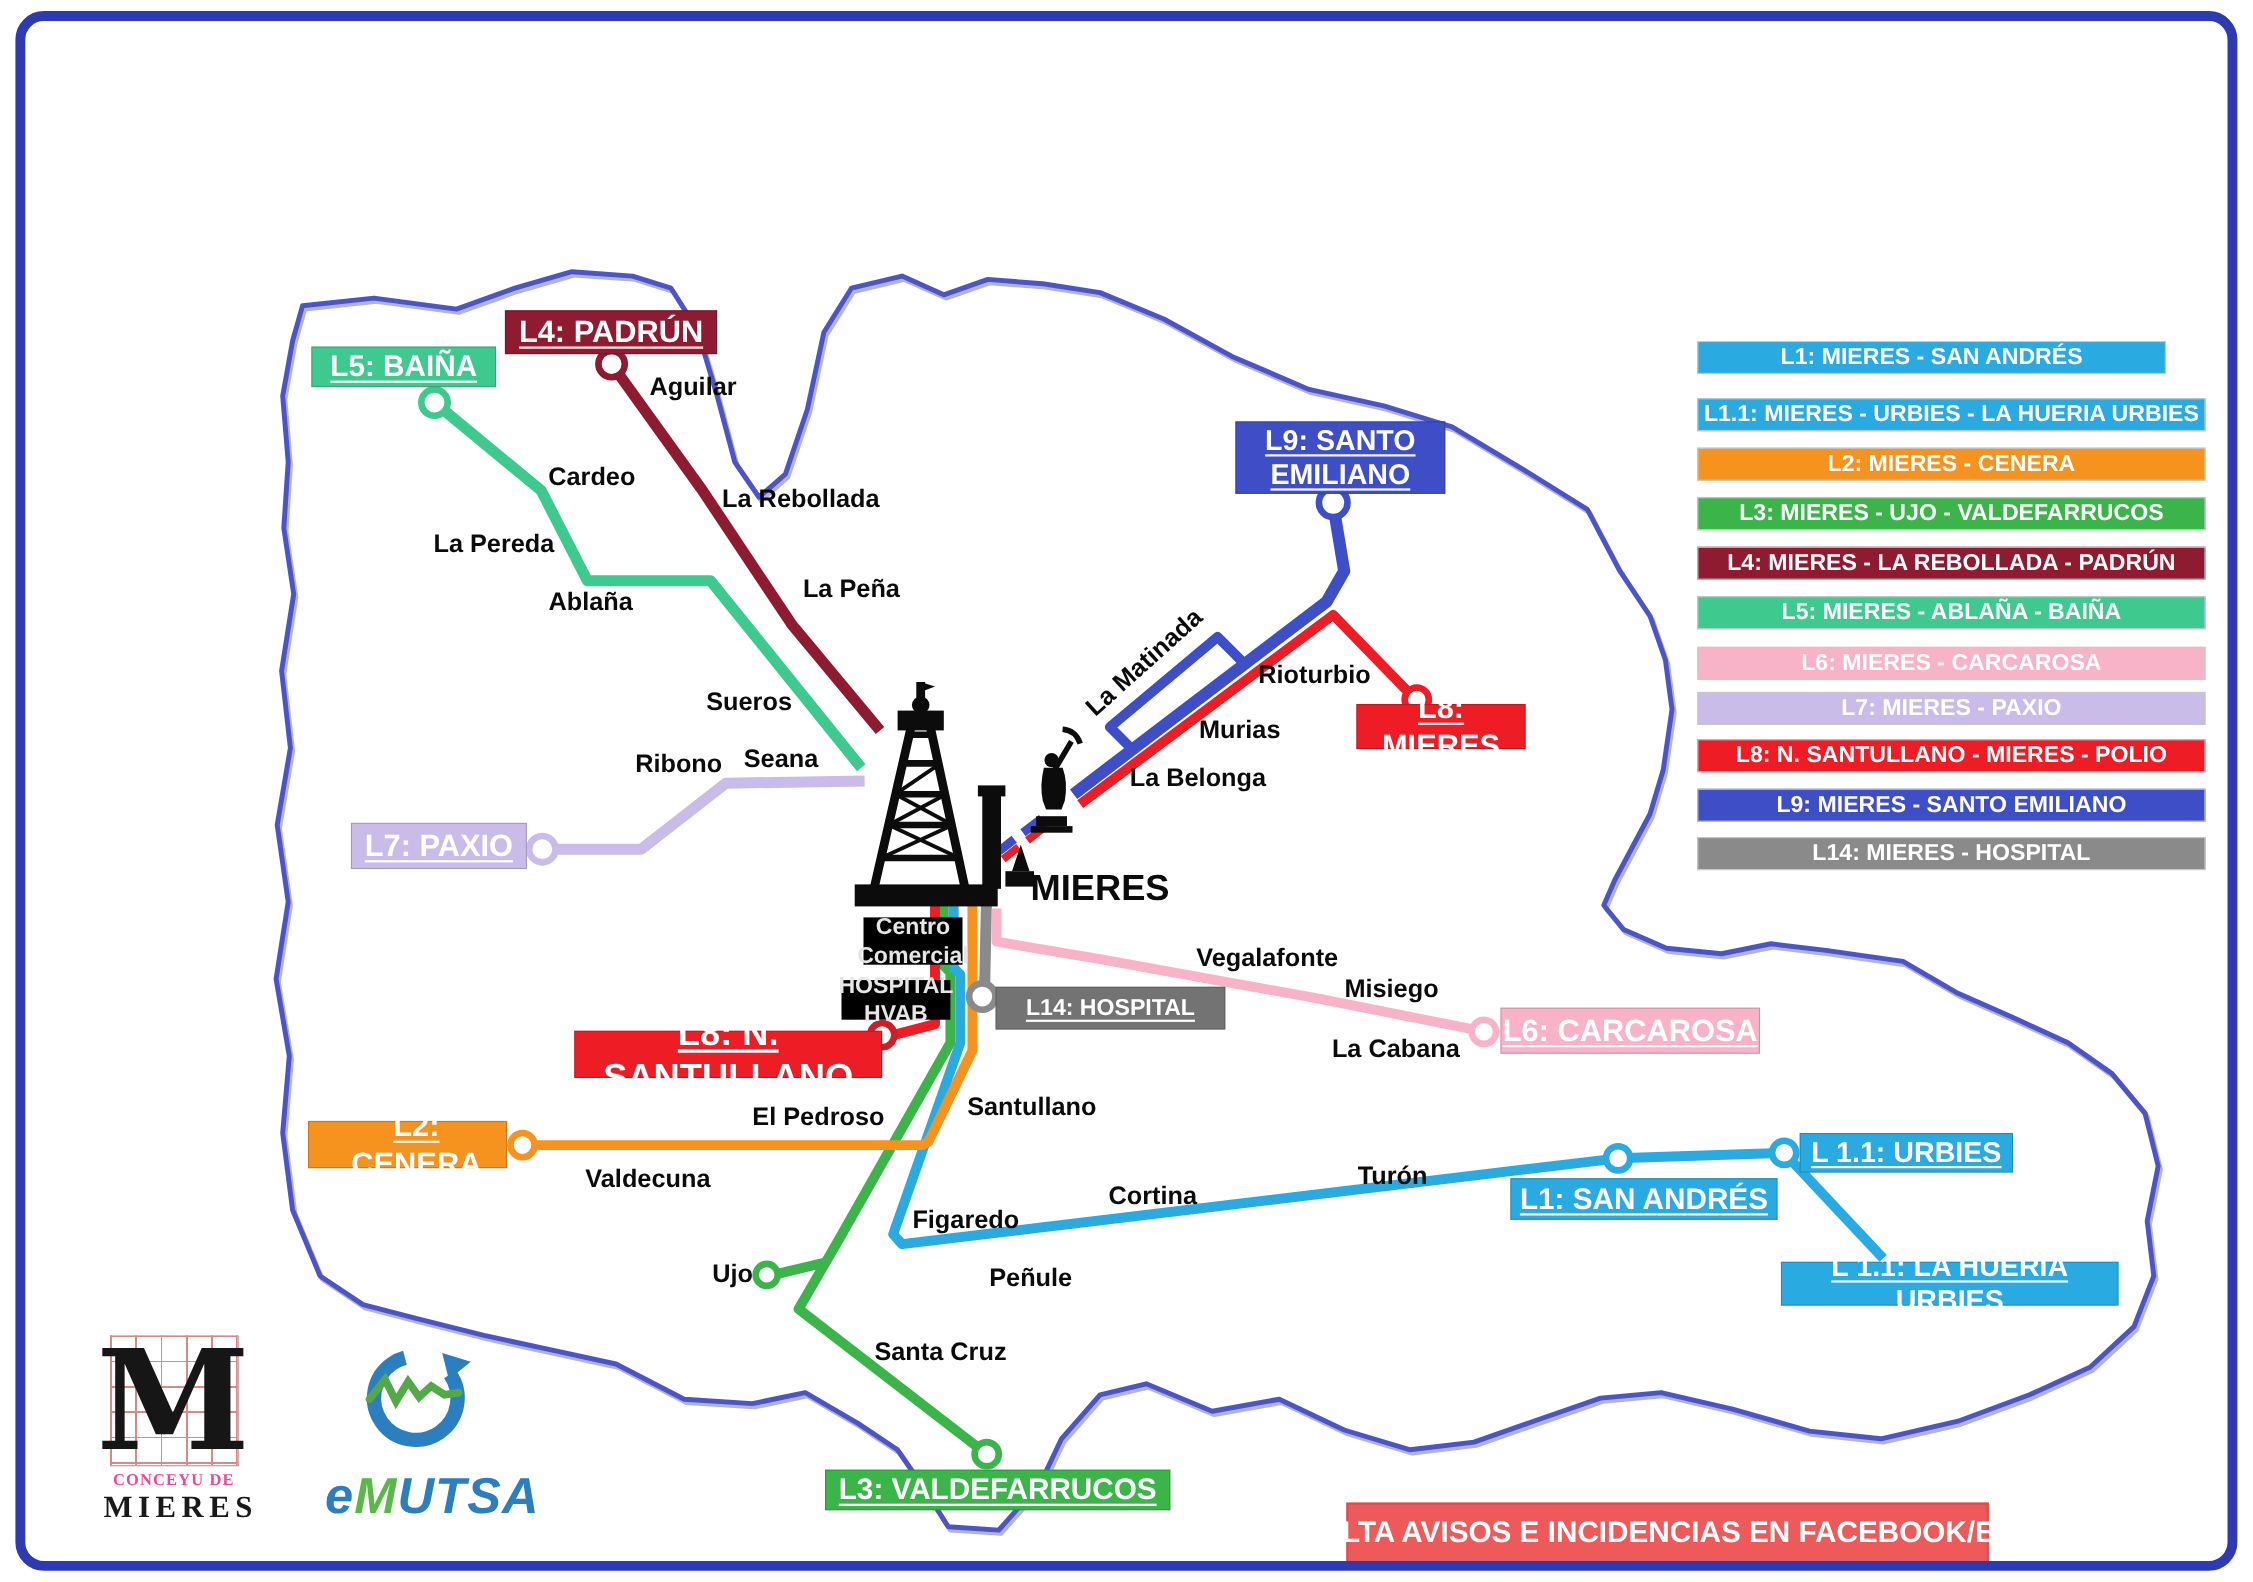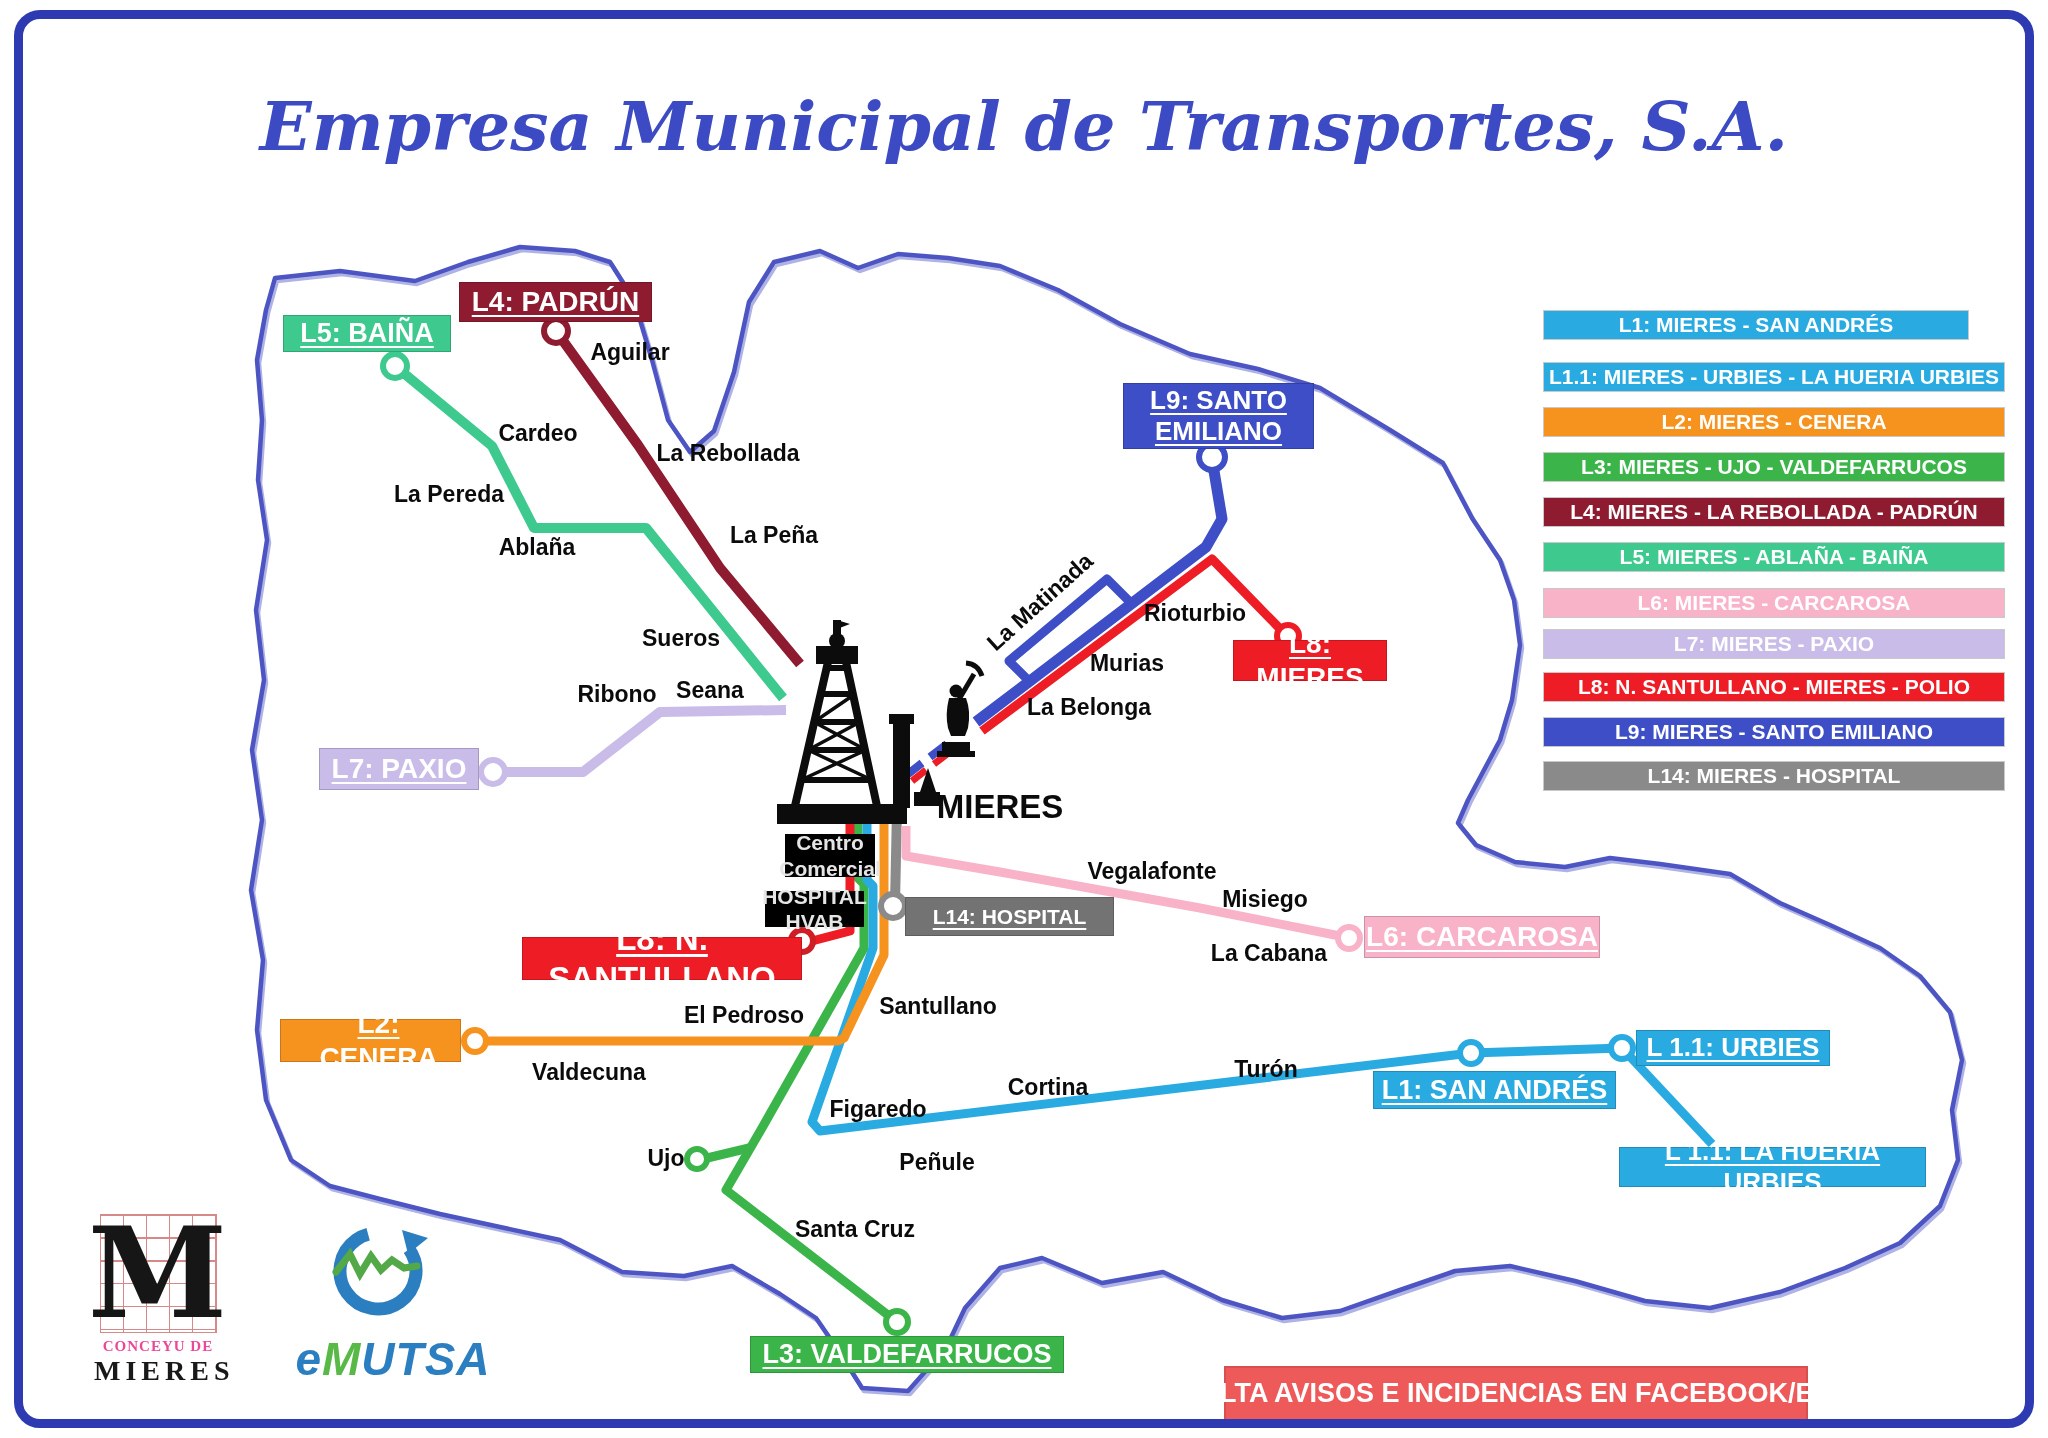--- a/index.html
+++ b/index.html
@@ -111,21 +111,20 @@
       <circle cx="1622" cy="1048" r="11" stroke="#29abe2"></circle>
     </g>
 
     <g>
       <circle cx="378" cy="1271" r="38" fill="none" stroke="#2b7fc0" stroke-width="13" stroke-dasharray="192 47" transform="rotate(-35 378 1271)"></circle>
       <polygon points="402,1230 428,1238 408,1254" fill="#2b7fc0"></polygon>
       <path d="M336,1272 L350,1254 L360,1274 L371,1256 L381,1270 L392,1260 L404,1268 L417,1266" stroke="#53a847" stroke-width="7" fill="none" stroke-linecap="round"></path>
     </g>
   </svg>
 
-  <div id="page-title">Empresa Municipal de Transportes, S.A.</div>
 
   <div id="legend">
       <div class="legend-item" style="left: 1543px; top: 310px; width: 426px; height: 30px; background: rgb(41, 171, 226);">L1: MIERES - SAN ANDRÉS</div>
       <div class="legend-item" style="left: 1543px; top: 362px; width: 462px; height: 30px; background: rgb(41, 171, 226);">L1.1: MIERES - URBIES - LA HUERIA URBIES</div>
       <div class="legend-item" style="left: 1543px; top: 407px; width: 462px; height: 30px; background: rgb(246, 146, 30);">L2: MIERES - CENERA</div>
       <div class="legend-item" style="left: 1543px; top: 452px; width: 462px; height: 30px; background: rgb(59, 181, 74);">L3: MIERES - UJO - VALDEFARRUCOS</div>
       <div class="legend-item" style="left: 1543px; top: 497px; width: 462px; height: 30px; background: rgb(142, 27, 48);">L4: MIERES - LA REBOLLADA - PADRÚN</div>
       <div class="legend-item" style="left: 1543px; top: 542px; width: 462px; height: 30px; background: rgb(62, 201, 143);">L5: MIERES - ABLAÑA - BAIÑA</div>
       <div class="legend-item" style="left: 1543px; top: 588px; width: 462px; height: 30px; background: rgb(249, 179, 200);">L6: MIERES - CARCAROSA</div>
       <div class="legend-item" style="left: 1543px; top: 629px; width: 462px; height: 30px; background: rgb(201, 188, 233);">L7: MIERES - PAXIO</div>

